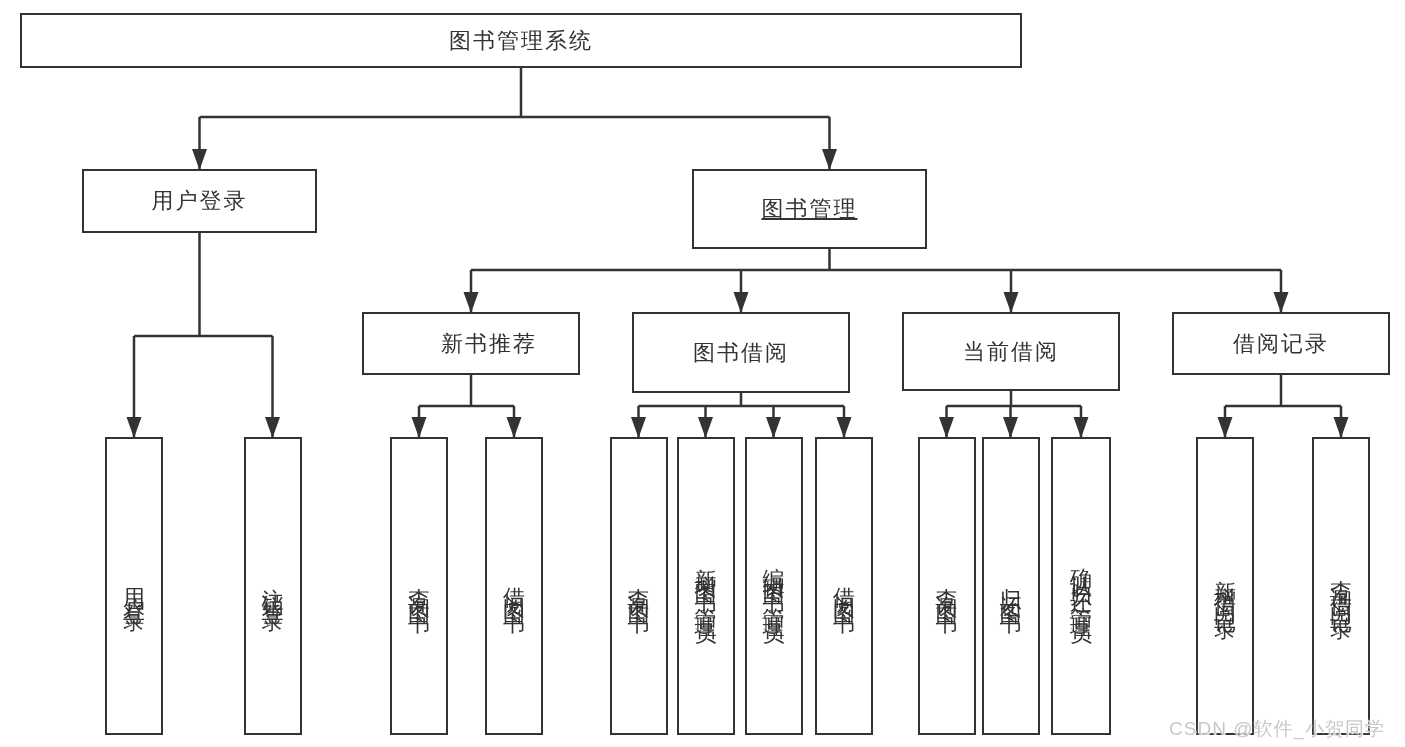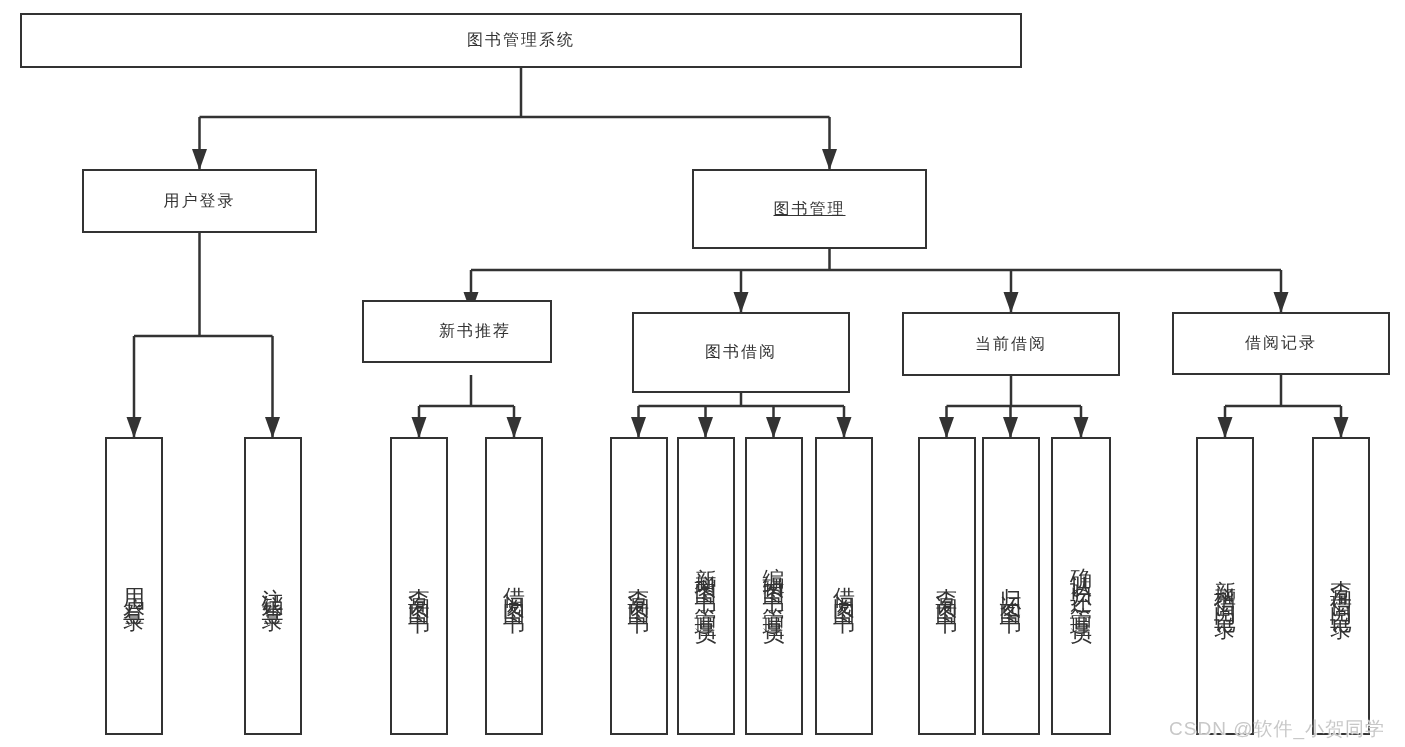--- a/index.html
+++ b/index.html
@@ -11,21 +11,21 @@
     font-family: "Liberation Sans", sans-serif;
   }
   #stage { position: absolute; left: 0; top: 0; width: 1405px; height: 747px; }
   svg.connectors { position: absolute; left: 0; top: 0; z-index: 0; }
   .hbox {
     position: absolute;
     background: #ffffff;
     border: 2.5px solid #333333;
     box-sizing: border-box;
     display: flex; align-items: center; justify-content: center;
-    font-size: 16px; color: #333333; letter-spacing: 2px;
+    font-size: 22px; color: #333333; letter-spacing: 2px;
     z-index: 2;
   }
   .vbox {
     position: absolute;
     background: #ffffff;
     border: 2.5px solid #333333;
     box-sizing: border-box;
     display: flex; align-items: center; justify-content: center;
     z-index: 2;
   }
@@ -83,23 +83,23 @@
       <polygon points="1217.5,417 1232.5,417 1225,438"></polygon>
       <polygon points="1333.5,417 1348.5,417 1341,438"></polygon>
     </g>
   </svg>
 
   <div class="hbox" style="left:20px; top:13px; width:1002px; height:55px;">图书管理系统</div>
 
   <div class="hbox" style="left:82px; top:169px; width:235px; height:64px;">用户登录</div>
   <div class="hbox" style="left:692px; top:169px; width:235px; height:80px;text-decoration:underline;">图书管理</div>
 
-  <div class="hbox" style="left:362px; top:300px; width:190px; height:63px;padding-left:36px;">新书推荐</div>
+  <div class="hbox" style="left:362px; top:312px; width:218px; height:63px;padding-left:36px;">新书推荐</div>
   <div class="hbox" style="left:632px; top:312px; width:218px; height:81px;">图书借阅</div>
-  <div class="hbox" style="left:902px; top:312px; width:218px; height:64px;">当前借阅</div>
+  <div class="hbox" style="left:902px; top:312px; width:218px; height:79px;">当前借阅</div>
   <div class="hbox" style="left:1172px; top:312px; width:218px; height:63px;">借阅记录</div>
 
   <div class="vbox" style="left:105px; top:437px; width:58px; height:298px;">
     <span class="vtext">用户登录</span>
   </div>
   <div class="vbox" style="left:243.5px; top:437px; width:58px; height:298px;">
     <span class="vtext">注销登录</span>
   </div>
 
   <div class="vbox" style="left:390px; top:437px; width:58px; height:298px;">

